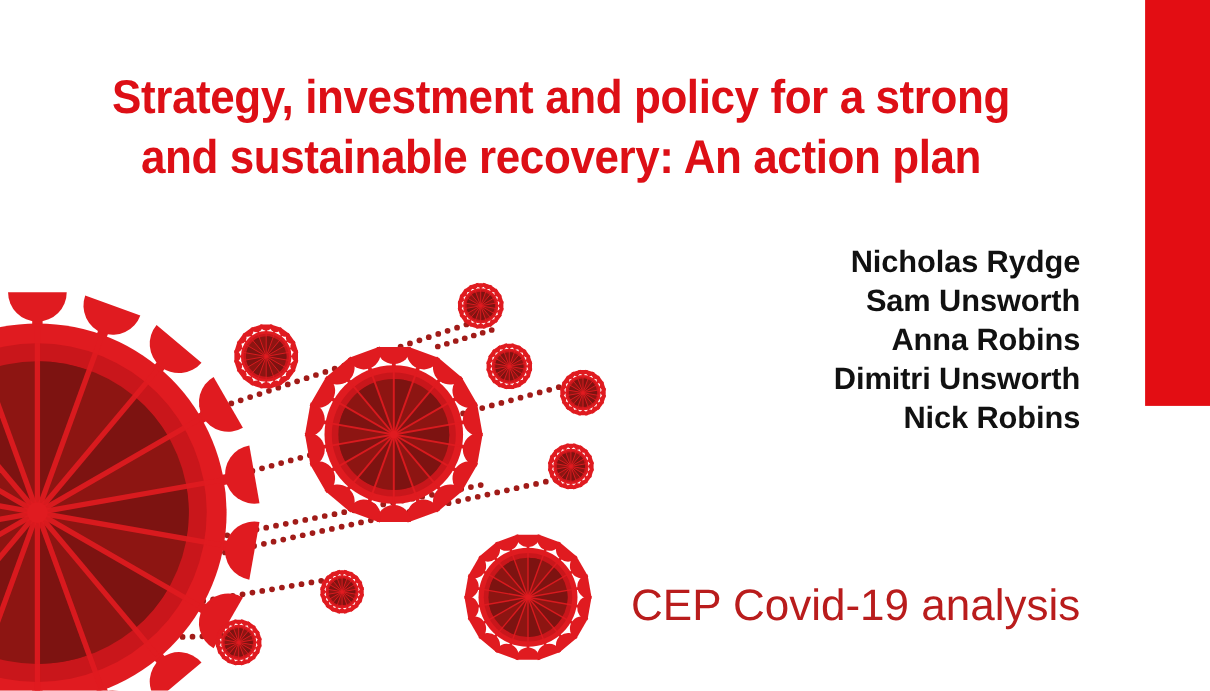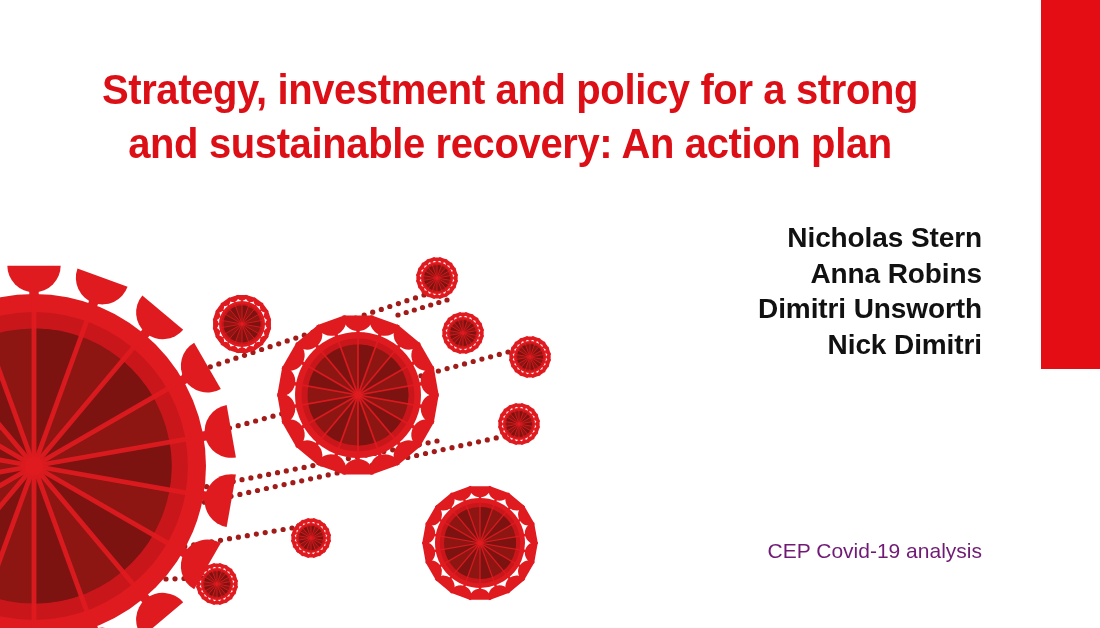--- a/index.html
+++ b/index.html
@@ -67,24 +67,24 @@
     font-weight: bold;
     font-size: 28px;
     line-height: 35.5px;
     letter-spacing: -0.1px;
     white-space: nowrap;
   }
   #series-label {
     position: absolute;
     right: 118px;
     top: 533px;
-    color: #701a75;
+    color: #b91c1c;
     font-family: "Liberation Sans", sans-serif;
     font-weight: normal;
-    font-size: 21px;
+    font-size: 40px;
     line-height: 36px;
     text-align: center;
     white-space: nowrap;
     z-index: 5;
   }
 </style>
 </head>
 <body>
 
 <div id="page">
@@ -1062,21 +1062,22 @@
   </svg>
 
   <div id="accent-bar"></div>
 
   <div id="title-block">
     <span class="title-line">Strategy, investment and policy for a strong</span>
     <span class="title-line">and sustainable recovery: An action plan</span>
   </div>
 
   <div id="authors-block">
-    <span class="author-line">Nicholas Stern</span>
+    <span class="author-line">Nicholas Rydge</span>
+    <span class="author-line">Sam Unsworth</span>
     <span class="author-line">Anna Robins</span>
     <span class="author-line">Dimitri Unsworth</span>
-    <span class="author-line">Nick Dimitri</span>
+    <span class="author-line">Nick Robins</span>
   </div>
 
   <div id="series-label">CEP Covid-19 analysis</div>
 
 </div>
 
 </body></html>

